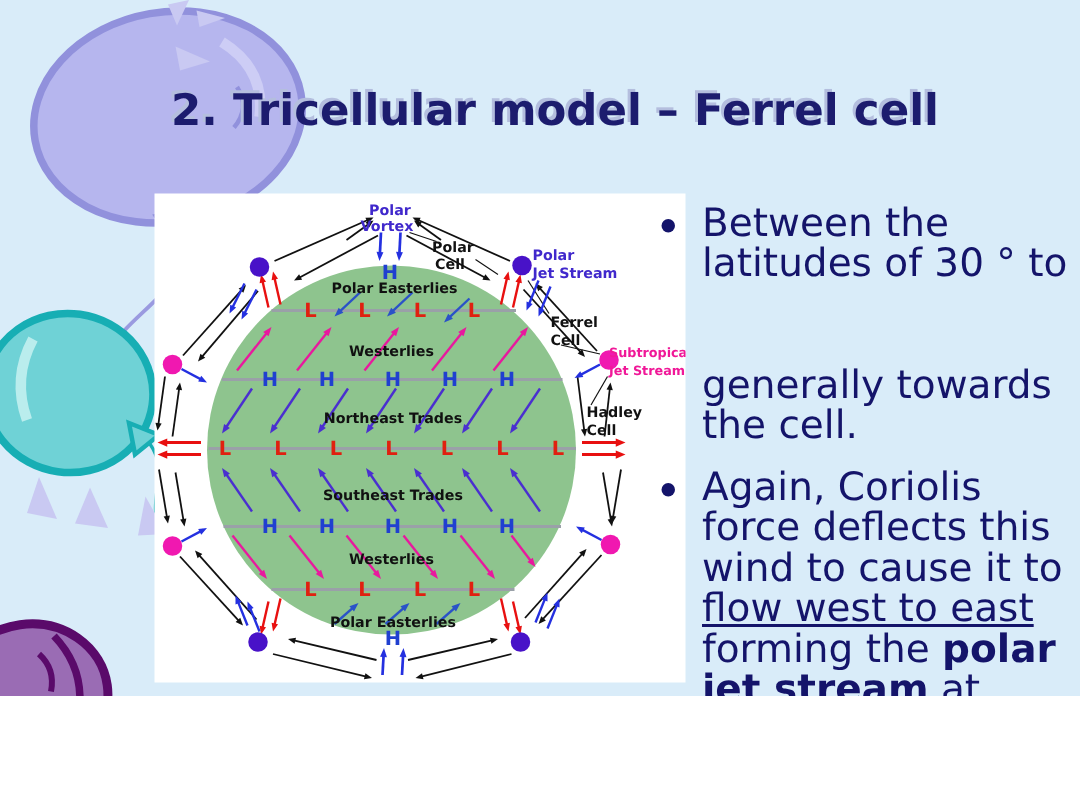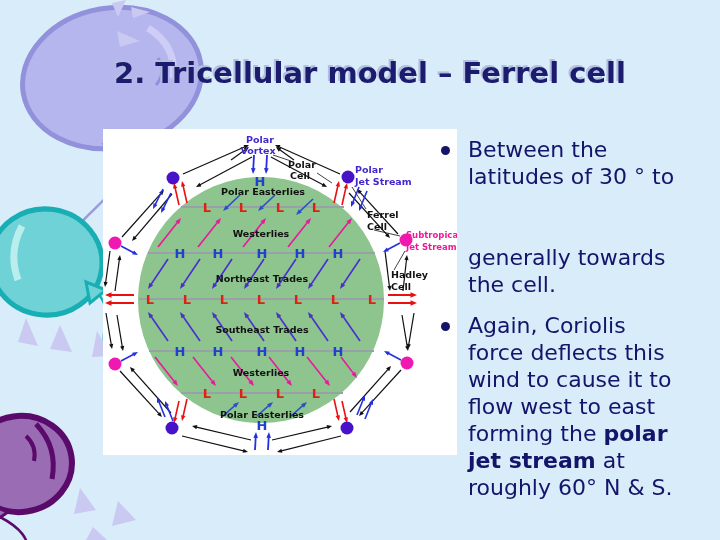--- a/index.html
+++ b/index.html
@@ -1,30 +1,30 @@
 <!DOCTYPE html>
 <html><head>
 <meta charset="utf-8">
 <style>
   html,body{margin:0;padding:0;}
-  .slide{position:relative;width:720px;height:540px;background:#d9ecf9;overflow:hidden;
+  .slide{position:relative;width:720px;height:464px;background:#d9ecf9;overflow:hidden;
          font-family:"DejaVu Sans",sans-serif;}
   .deco{position:absolute;left:0;top:0;z-index:1;}
   .title{position:absolute;left:55px;top:56px;width:630px;z-index:3;text-align:center;
          font-size:29px;font-weight:bold;color:#1c1c6e;letter-spacing:0px;
          text-shadow:-2px -2px 0 #b4bede;}
   .panel{position:absolute;left:103px;top:129px;width:354px;height:326px;background:#ffffff;z-index:2;}
   .content{position:absolute;left:434px;top:136px;width:284px;z-index:3;color:#14146a;
-           font-size:22px;line-height:27px;}
+           font-size:26px;line-height:27px;}
   .bullet{display:flex;align-items:flex-start;}
   .bullet + .bullet{margin-top:14px;}
   .dot{flex:0 0 34px;padding-left:7px;box-sizing:border-box;}
   .dot span{display:block;width:9px;height:9px;border-radius:50%;background:#14146a;margin-top:10px;}
   .btext{flex:1;white-space:nowrap;}
-  .run-underline{}
+  .run-underline{text-decoration:underline;}
   .run-bold{font-weight:bold;}
   
   .dl-black{font-family:"DejaVu Sans",sans-serif;font-weight:bold;font-size:9.5px;fill:#111111;}
   .dl-blue{font-family:"DejaVu Sans",sans-serif;font-weight:bold;font-size:9.5px;fill:#4028cc;}
   .dl-mag{font-family:"DejaVu Sans",sans-serif;font-weight:bold;font-size:8.5px;fill:#f01898;}
   .sym-h{font-family:"DejaVu Sans",sans-serif;font-weight:bold;font-size:13px;fill:#2040d0;}
   .sym-l{font-family:"DejaVu Sans",sans-serif;font-weight:bold;font-size:13px;fill:#e02010;}
 </style>
 </head>
 <body>

